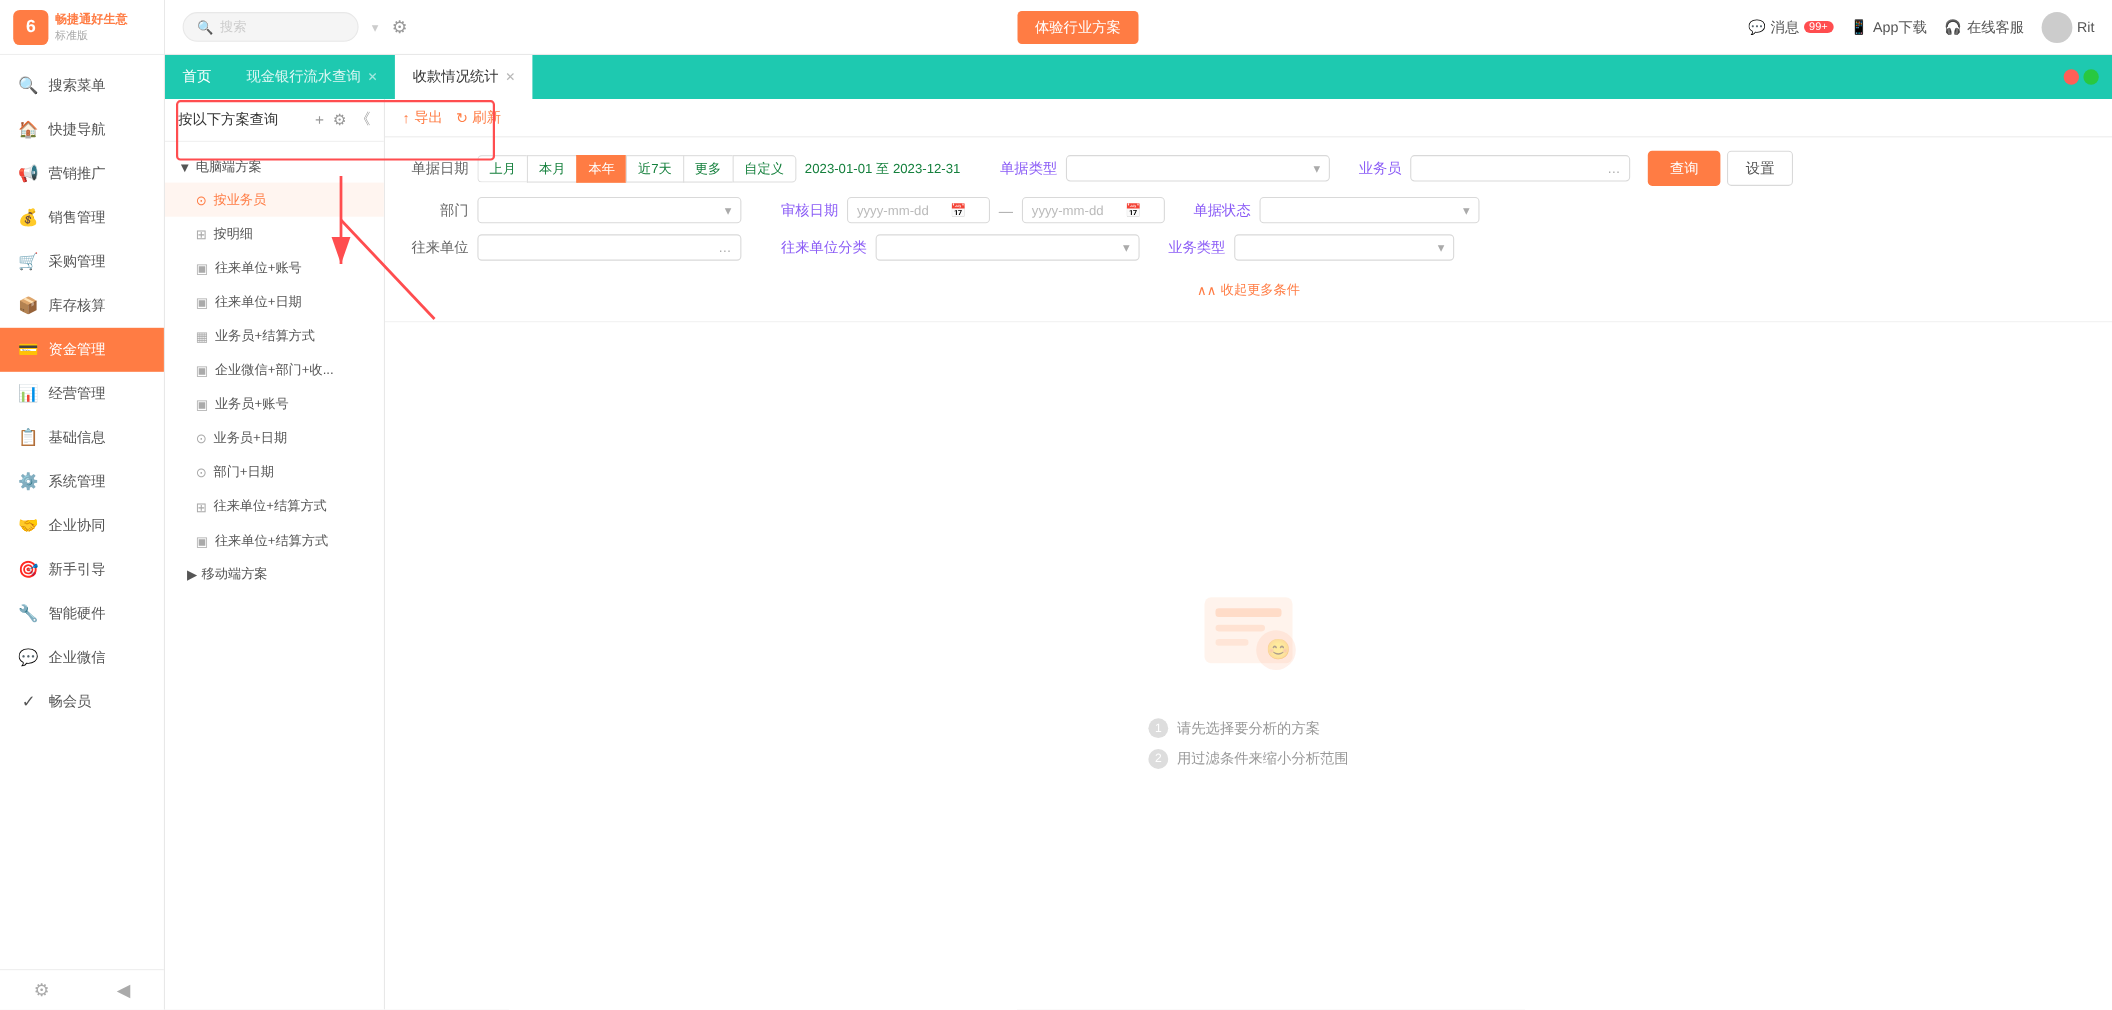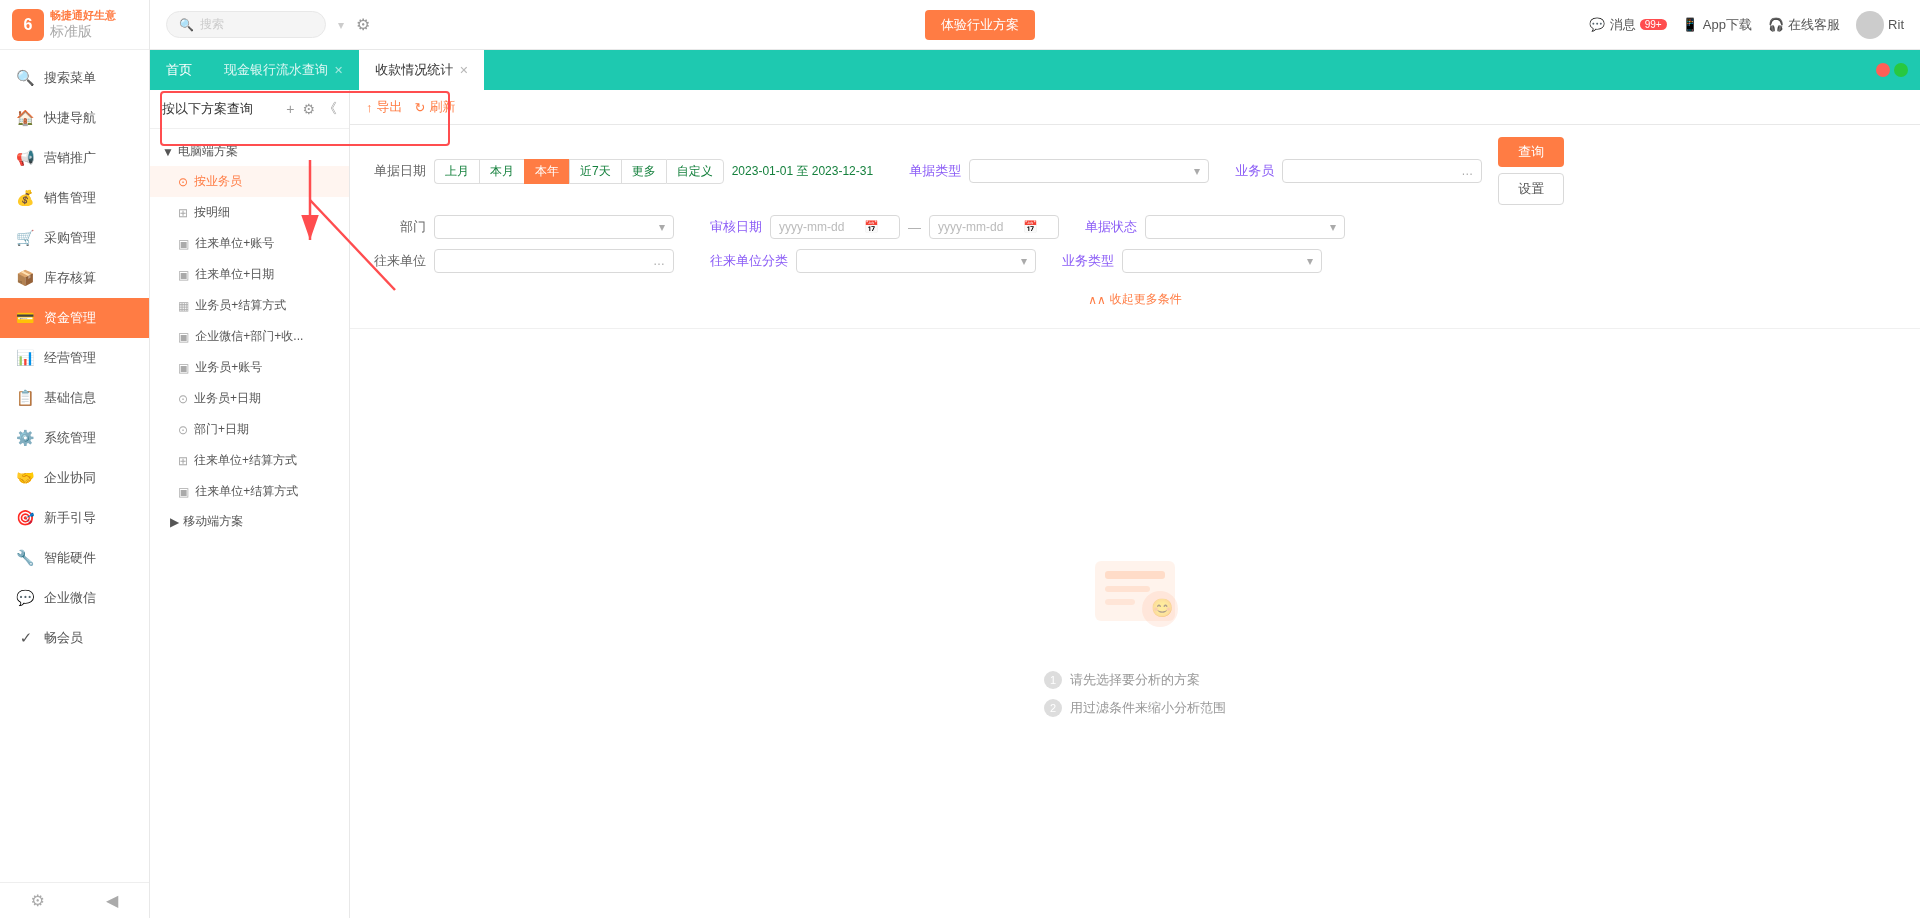--- a/index.html
+++ b/index.html
@@ -81,21 +81,21 @@
     .date-tab:first-child { border-radius: 4px 0 0 4px; }
     .date-tab:last-child { border-right: 1px solid #ddd; border-radius: 0 4px 4px 0; }
     .date-tab.active { background: #ff7c44; color: #fff; border-color: #ff7c44; }
     .date-range { font-size: 12px; color: #15803d; }
     .filter-select { border: 1px solid #d9d9d9; border-radius: 4px; padding: 4px 8px; font-size: 12px; color: #555; display: flex; align-items: center; gap: 4px; min-width: 200px; cursor: pointer; background: #fff; }
     .filter-select .chevron { color: #aaa; margin-left: auto; }
     .filter-date-input { border: 1px solid #d9d9d9; border-radius: 4px; padding: 4px 8px; font-size: 12px; color: #bbb; display: flex; align-items: center; gap: 20px; min-width: 130px; cursor: pointer; }
     .filter-date-sep { color: #aaa; font-size: 13px; }
     .query-btn { background: #ff7c44; color: #fff; border: none; border-radius: 4px; padding: 6px 20px; font-size: 13px; cursor: pointer; }
     .setting-btn { border: 1px solid #d9d9d9; background: #fff; color: #555; border-radius: 4px; padding: 6px 16px; font-size: 13px; cursor: pointer; }
-    .btn-group { display: flex; flex-direction: column; gap: 6px; justify-content: space-between; }
+    .btn-group { display: flex; flex-direction: row; gap: 6px; justify-content: space-between; }
     .collapse-btn { display: flex; align-items: center; justify-content: center; padding: 8px; color: #ff7c44; font-size: 12px; cursor: pointer; gap: 4px; }
 
     
     .empty-area { flex: 1; display: flex; flex-direction: column; align-items: center; justify-content: center; background: #fff; margin: 0; padding: 40px; }
     .empty-illustration { width: 120px; height: 120px; margin-bottom: 20px; opacity: 0.6; }
     .empty-tips { display: flex; flex-direction: column; gap: 10px; }
     .empty-tip { display: flex; align-items: flex-start; gap: 8px; font-size: 13px; color: #999; }
     .tip-num { width: 18px; height: 18px; background: #ddd; border-radius: 50%; display: flex; align-items: center; justify-content: center; font-size: 11px; color: #fff; flex-shrink: 0; }
 
     .panel-container { position: relative; }
@@ -107,21 +107,21 @@
 </head>
 <body>
 
 <div class="sidebar">
   <div class="sidebar-logo">
     <div class="logo-icon">
       <span>6</span>
     </div>
     <div>
       <div style="font-size:11px;font-weight:bold;color:#ff7c44;">畅捷通好生意</div>
-      <div style="font-size:14px;color:#aaa;">标准版</div>
+      <div style="font-size:10px;color:#aaa;">标准版</div>
     </div>
   </div>
   <div class="sidebar-nav">
 
     <div class="nav-item">
       <span class="nav-icon">🔍</span>
       <span>搜索菜单</span>
     </div>
     <div class="nav-item">
       <span class="nav-icon">🏠</span>

